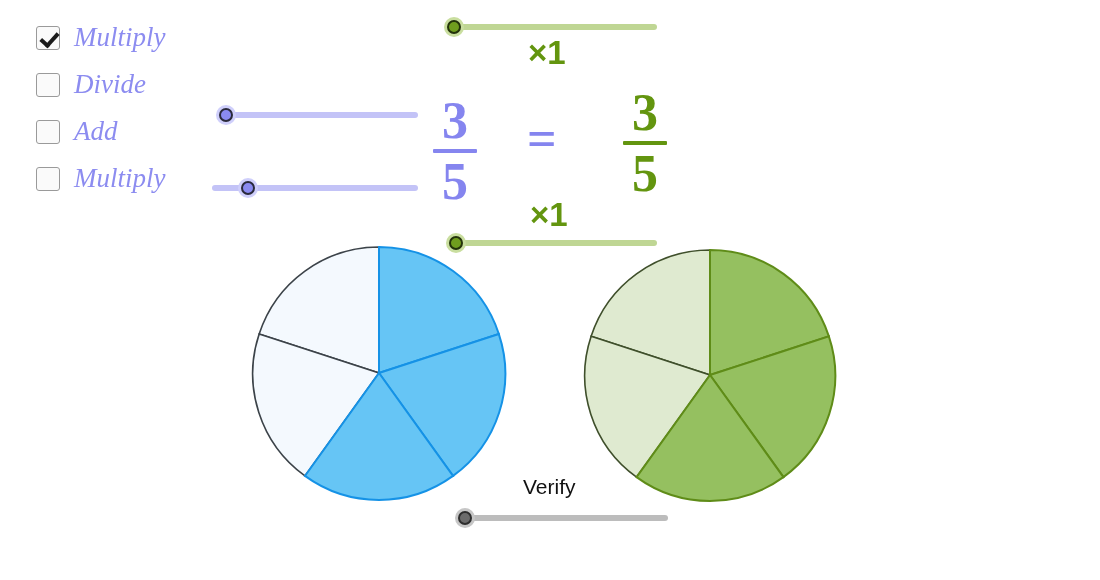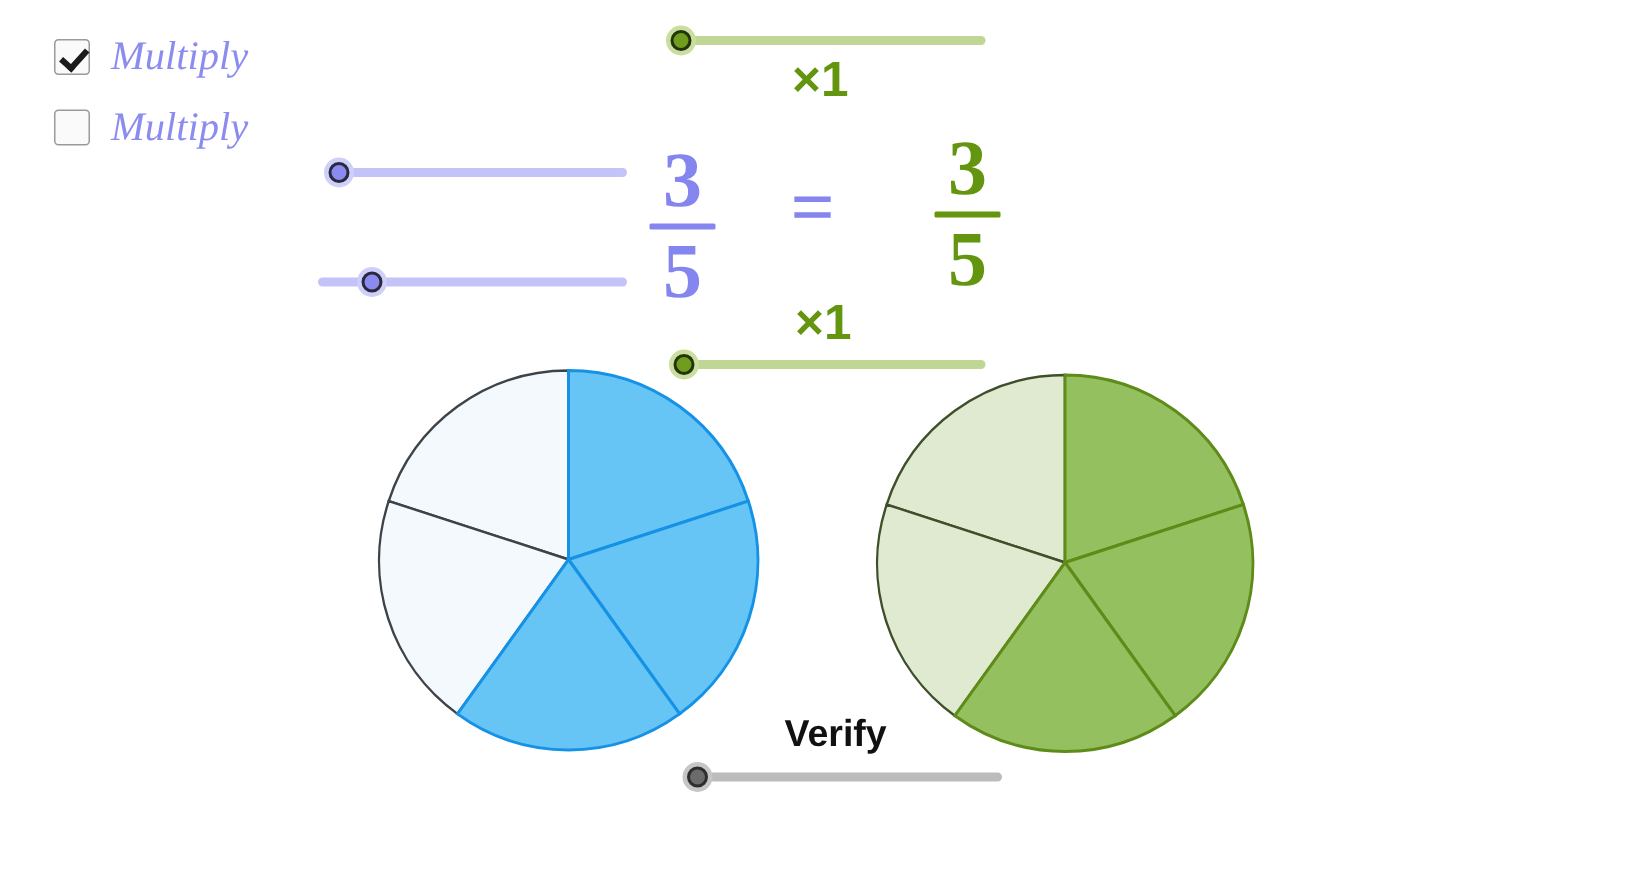--- a/index.html
+++ b/index.html
@@ -146,36 +146,43 @@
     font-weight: bold;
     font-size: 33px;
     color: #63950f;
     white-space: nowrap;
   }
 
   
   .verify-label {
     position: absolute;
     font-family: "Liberation Sans", sans-serif;
-    font-size: 25px;
+    font-size: 21px;
     color: #111111;
     white-space: nowrap;
-    font-weight: bold;
   }
 
   
   .pie-svg { position: absolute; }
 </style>
 </head>
 <body>
 
 <div class="checkbox-list">
   <div class="checkbox-row">
     <span class="cb-box checked"></span>
     <span class="cb-label">Multiply</span>
+  </div>
+  <div class="checkbox-row">
+    <span class="cb-box"></span>
+    <span class="cb-label">Divide</span>
+  </div>
+  <div class="checkbox-row">
+    <span class="cb-box"></span>
+    <span class="cb-label">Add</span>
   </div>
   <div class="checkbox-row">
     <span class="cb-box"></span>
     <span class="cb-label">Multiply</span>
   </div>
 </div>
 
 <div class="slider green" style="left:454px; top:16px; width:203px;">
   <div class="track" style="width:203px;"></div>
   <div class="handle" style="left:0px;">

